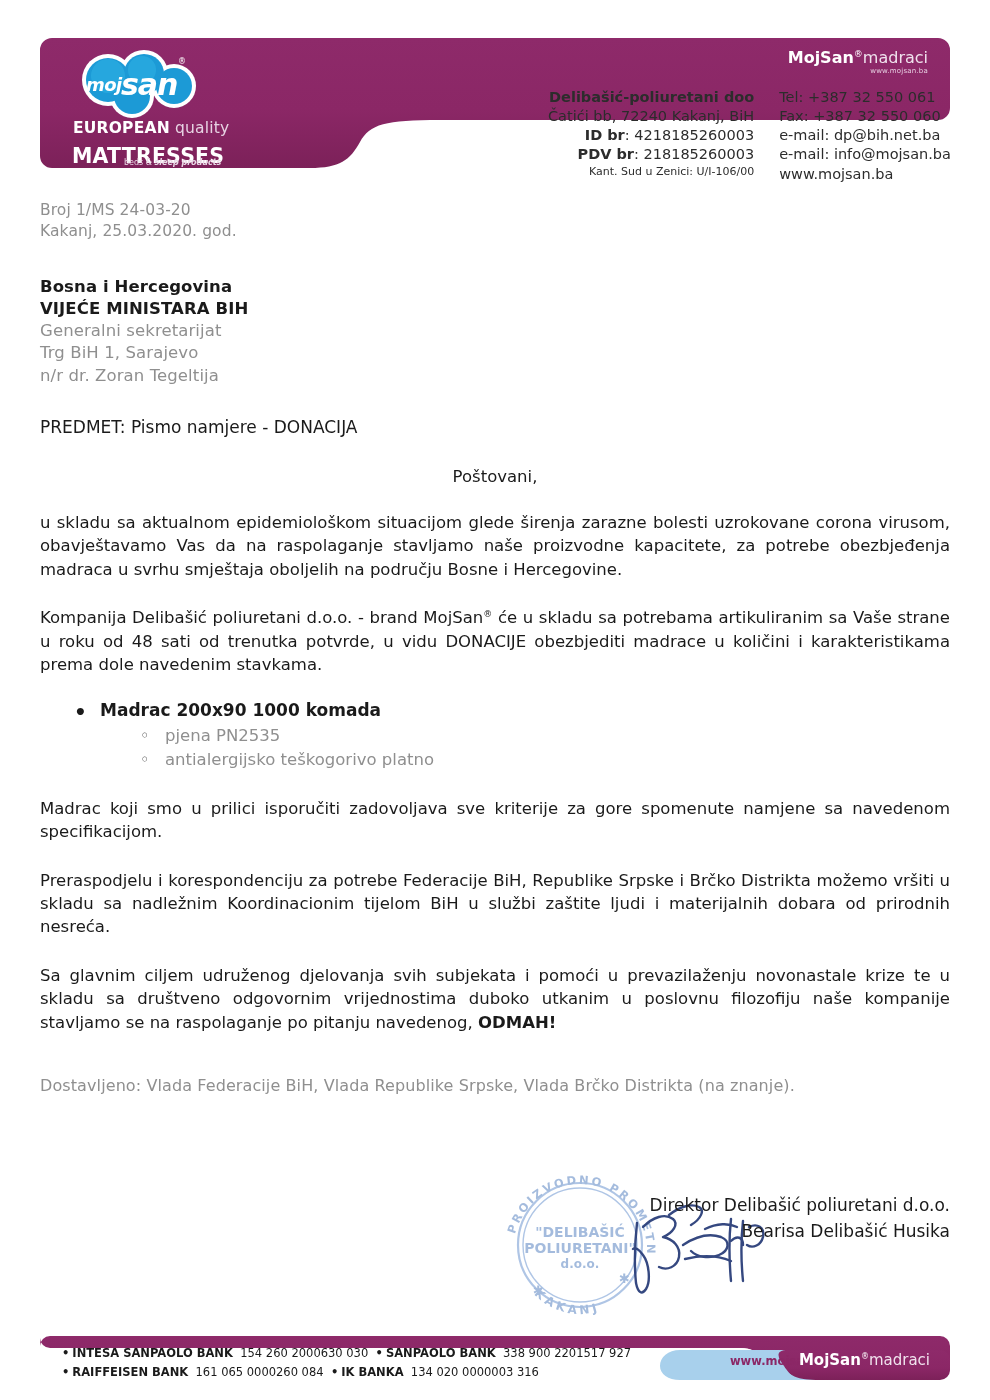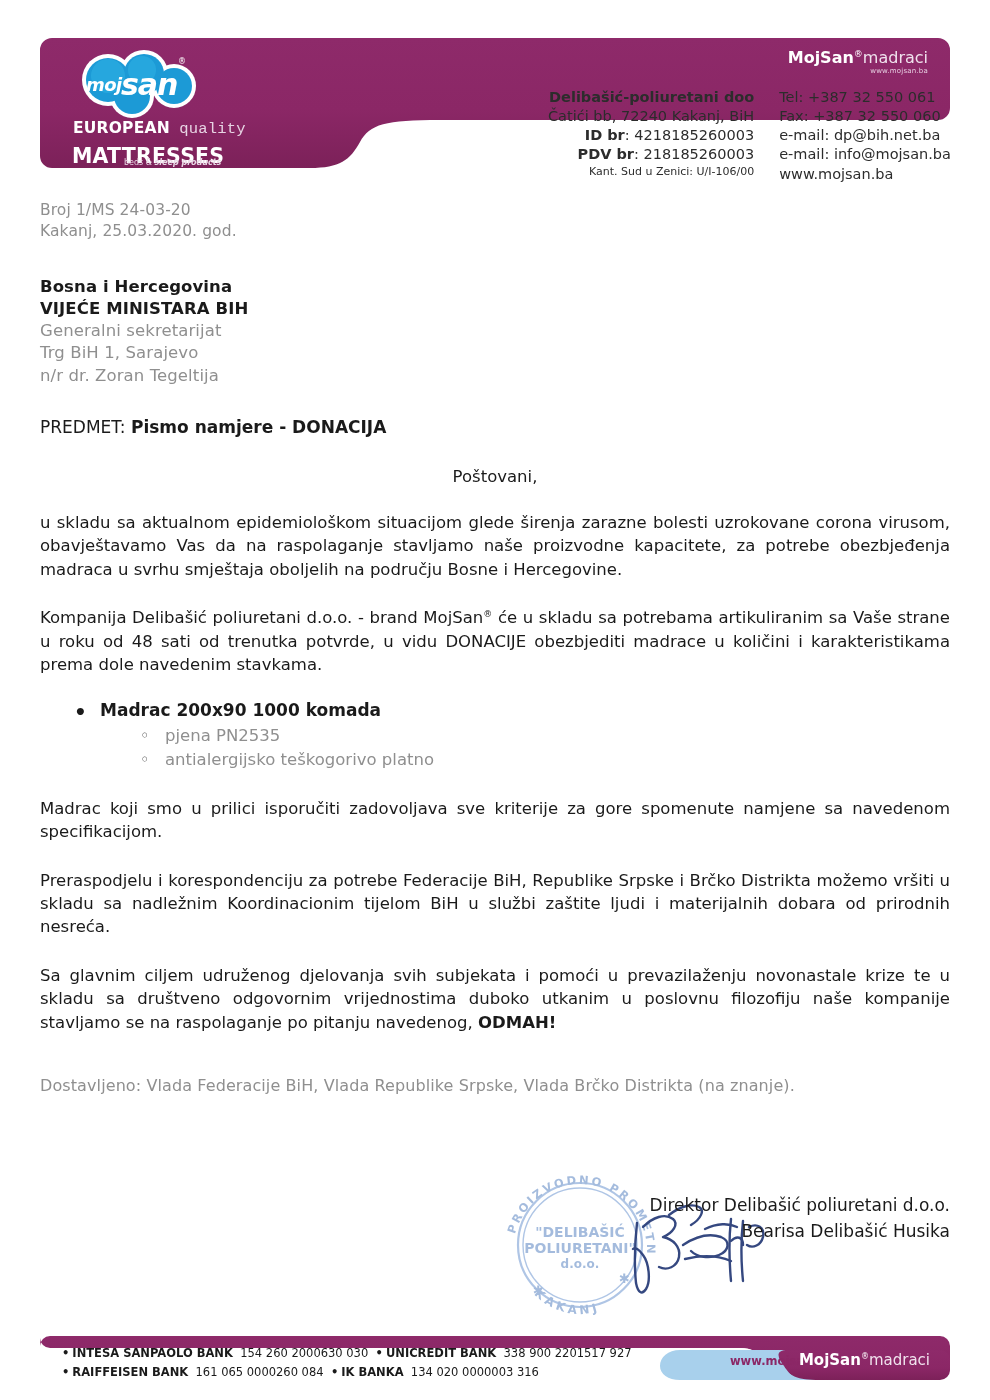--- a/index.html
+++ b/index.html
@@ -86,21 +86,21 @@
   }
   .tag1 {
     position: absolute;
     left: 11px;
     top: 69px;
     font-size: 15.5px;
     letter-spacing: 0.2px;
     white-space: nowrap;
   }
   .tag1 b { font-weight: 700; color: #ffffff; }
-  .tag1 span { font-weight: 400; color: #e7d3e3; font-family: Liberation Mono, monospace; }
+  .tag1 span { font-weight: 400; color: #e7d3e3; }
   .tag2 {
     position: absolute;
     left: 10px;
     top: 94px;
     font-size: 20.5px;
     font-weight: 700;
     color: #ffffff;
     letter-spacing: 0.2px;
     white-space: nowrap;
   }
@@ -195,21 +195,21 @@
   }
   .rc-b1 { font-weight: 700; color: #1a1a1a; }
   .rc-b2 { font-weight: 700; color: #1a1a1a; }
   .rc-g { color: #8f8f8f; }
   .subject {
     margin-top: 30px;
     font-size: 17px;
     color: #1a1a1a;
   }
   .subject .sj-label { font-weight: 400; }
-  .subject .sj-value { font-weight: 700; }
+  .subject .sj-value { font-weight: 400; }
 
   .salutation {
     margin-top: 30px;
     font-size: 16.5px;
     text-align: center;
   }
   .para {
     margin-top: 25px;
     font-size: 16.5px;
     line-height: 1.42;
@@ -528,21 +528,21 @@
                C628,44 620,38 620,30 C620,21 628,14 640,14 Z" fill="#A8D0EC"></path>
       <rect x="640" y="14" width="140" height="30" fill="#A8D0EC"></rect>
       <path d="M780,14 H900 a10,10 0 0 1 10,10 V34 a10,10 0 0 1 -10,10 H780
                C756,44 750,40 742,30 C736,22 732,14 746,14 Z" fill="url(#purpGrad2)"></path>
       <path d="M0,12 H700 C716,12 722,20 730,30 C738,40 742,44 770,44 H0 Z" fill="#ffffff"></path>
       <path d="M620,30 C620,21 628,14 640,14 H748 C734,14 738,22 744,30 C752,42 756,44 772,44 H640 C628,44 620,38 620,30 Z" fill="#A8D0EC"></path>
     </svg>
 
     <div class="bank-lines">
       <div>
-        <span class="bullet">•</span><b>INTESA SANPAOLO BANK</b>&nbsp; <span class="num">154 260 2000630 030</span> &nbsp;<span class="bullet">•</span><b>UNICREDIT BANK</b>&nbsp; <span class="num">338 900 2201517 927</span>
+        <span class="bullet">•</span><b>INTESA SANPAOLO BANK</b>&nbsp; <span class="num">154 260 2000630 030</span> &nbsp;<span class="bullet">•</span><b>SANPAOLO BANK</b>&nbsp; <span class="num">338 900 2201517 927</span>
       </div>
       <div>
         <span class="bullet">•</span><b>RAIFFEISEN BANK</b>&nbsp; <span class="num">161 065 0000260 084</span> &nbsp;<span class="bullet">•</span><b>IK BANKA</b>&nbsp; <span class="num">134 020 0000003 316</span>
       </div>
     </div>
 
     <div class="footer-web">www.mojsan.ba</div>
 
     <div class="footer-brand">
       <b>MojSan</b><span class="bsup">®</span><i>madraci</i>

